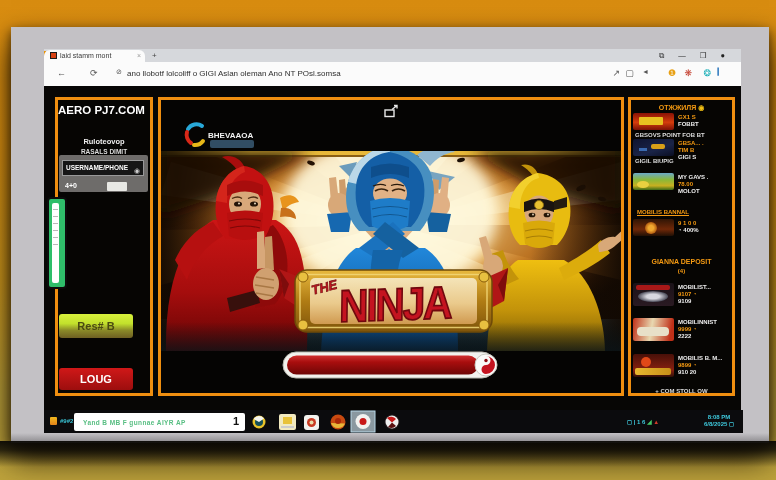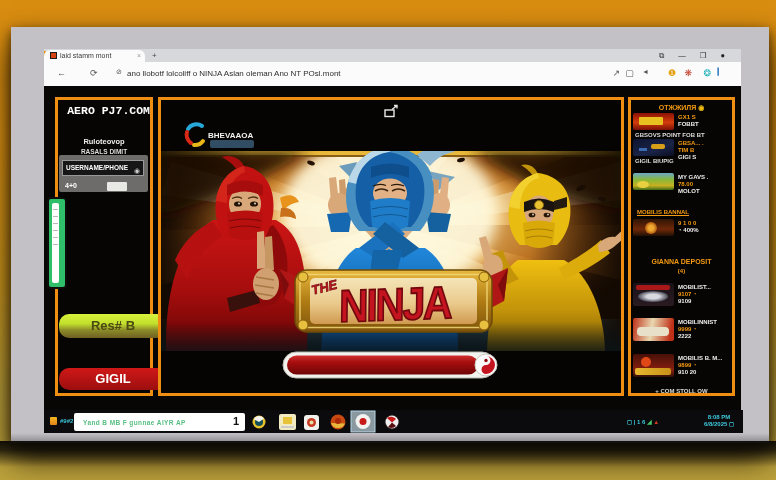--- a/index.html
+++ b/index.html
@@ -18,30 +18,30 @@
 #toolbar{position:absolute;left:0;top:13px;width:100%;height:24px;background:#FBFBFB}
 .tbi{position:absolute;top:6px;font-size:9px;color:#555}
 #url{position:absolute;left:83px;top:7px;font-size:8px;color:#2e2e2e;white-space:nowrap}
 
 #page{position:absolute;left:0;top:37px;width:697px;height:324px;background:#070605}
 .panel{position:absolute;border:3px solid #EF8E10;background:#060503}
 #lsb{left:11px;top:11px;width:98px;height:299px}
 #csb{position:absolute;left:114px;top:11px;width:466px;height:299px;border:3px solid #EF8E10;background:#000}
 #rsb{left:584px;top:11px;width:107px;height:299px}
 
-#lsb .logo{position:absolute;left:0;top:4px;width:100%;text-align:right;color:#fff;font-family:Liberation Mono, monospace;font-weight:bold;font-size:11.5px;white-space:nowrap}
+#lsb .logo{position:absolute;left:0;top:4px;width:100%;text-align:left;color:#fff;font-family:Liberation Sans, sans-serif;font-weight:bold;font-size:11.5px;white-space:nowrap}
 #lsb .s1{position:absolute;left:0;top:37px;width:100%;text-align:center;color:#eee;font-weight:bold;font-size:7.5px}
 #lsb .s2{position:absolute;left:0;top:48px;width:100%;text-align:center;color:#ddd;font-size:6.5px;font-weight:bold}
 #lsb .gp{position:absolute;left:1px;top:55px;width:89px;height:37px;background:#6E6C6A;border-radius:2px}
 #lsb .inp{position:absolute;left:3px;top:5px;width:82px;height:16px;background:#161616;border:1px solid #999;color:#fff;font-size:6.5px;line-height:14px;padding-left:3px;font-weight:bold}
 #lsb .inp b{position:absolute;right:3px;top:3px;color:#ccc;font-size:7px;font-weight:normal}
 #lsb .cap{position:absolute;left:6px;top:27px;color:#fff;font-size:7px;font-weight:bold}
 #lsb .cbx{position:absolute;left:48px;top:27px;width:20px;height:9px;background:#E8E8E4;border-radius:1px}
 #lsb .blue{position:absolute;left:8px;top:96px;width:82px;height:20px;background:linear-gradient(180deg,#31A2EC,#1B7FD2);color:#fff;font-size:7.5px;font-weight:bold;text-align:center;line-height:20px;border-radius:2px}
-.bigbtn{position:absolute;left:1px;width:108px;border-radius:10px;text-align:center;font-weight:bold;font-size:13px}
+.bigbtn{position:absolute;left:1px;width:74px;border-radius:3px;text-align:center;font-weight:bold;font-size:11px}
 #b1{top:214px;height:24px;background:linear-gradient(180deg,#D8F23C 0%,#C2E02C 40%,#8A8A28 68%,#6E5F22 100%);color:#4a4a12;line-height:24px}
 #b2{top:243px;height:23px;background:linear-gradient(180deg,#F6A21B,#E87E10);color:#fff;line-height:23px}
 #b3{top:268px;height:22px;background:linear-gradient(180deg,#D01818,#9C0E0E);color:#fff;line-height:22px}
 
 #gw{position:absolute;left:36px;top:170px;width:20px;height:92px;background:#2FBE6A;border:2px solid #0c0c0c;border-radius:4px;z-index:5}
 #gw .wb{position:absolute;left:3px;top:4px;width:7px;height:80px;background:#fff;border-radius:2px}
 #gw .wb i{display:block;height:1px;background:#b9b9b9;margin:6px 1px}
 
 #rsb .hd{position:absolute;left:0;width:100%;text-align:center;color:#F59A12;font-weight:bold;font-size:7px}
 .itm{position:absolute;left:2px;width:98px}
@@ -66,41 +66,41 @@
     <div id="tabstrip">
         <i style="position:absolute;left:0;top:2px;width:2px;height:10px;background:#E8940E"></i>
       <div id="tab"><span class="fav"><i></i></span>laid stamm mont<span class="tx">×</span></div>
       <span id="ntab">+</span>
       <span id="wctl">⧉<span>—</span><span>❐</span><span>●</span></span>
     </div>
     <div id="toolbar">
       <span class="tbi" style="left:13px">←</span>
       <span class="tbi" style="left:46px">⟳</span>
       <span class="tbi" style="left:72px;font-size:7px">⊘</span>
-      <span id="url">ano llobotf lolcoliff o NINJA Aslan oleman Ano NT POsl.mont</span>
+      <span id="url">ano llobotf lolcoliff o GIGI Aslan oleman Ano NT POsl.somsa</span>
       <span class="tbi" style="right:121px">↗</span>
       <span class="tbi" style="right:107px">▢</span>
       <span class="tbi" style="right:92px;font-size:7px">◄</span>
       <span class="tbi" style="right:65px;color:#E8A013">❶</span>
       <span class="tbi" style="right:49px;color:#C23A2A">❋</span>
       <span class="tbi" style="right:30px;color:#1AAFB8">❂</span>
       <span class="tbi" style="right:18px;color:#1A6BB8;font-size:7px">▎</span>
     </div>
     <div id="page">
       <div class="panel" id="lsb">
         <div class="logo">AERO PJ7.COM</div>
         <div class="s1">Ruloteovop</div>
         <div class="s2">RASALS DIMIT</div>
         <div class="gp">
           <div class="inp">USERNAME/PHONE <b>◉</b></div>
           <div class="cap">4+0</div>
           <div class="cbx"></div>
         </div>
         <div class="bigbtn" id="b1">Res# B</div>
-        <div class="bigbtn" id="b3">GIGIL</div>
+        <div class="bigbtn" id="b3">LOUG</div>
       </div>
       <div id="csb">
 <svg width="460" height="293" viewBox="0 0 460 293">
 <defs>
 <radialGradient id="glow" cx="0.5" cy="0.36" r="0.58">
   <stop offset="0" stop-color="#FFFBE8"></stop>
                 <stop offset="0.2" stop-color="#F8EDC2"></stop>
   <stop offset="0.4" stop-color="#EDBE6E"></stop>
                 <stop offset="0.58" stop-color="#C67D28"></stop>
   <stop offset="0.75" stop-color="#7E4210"></stop>

